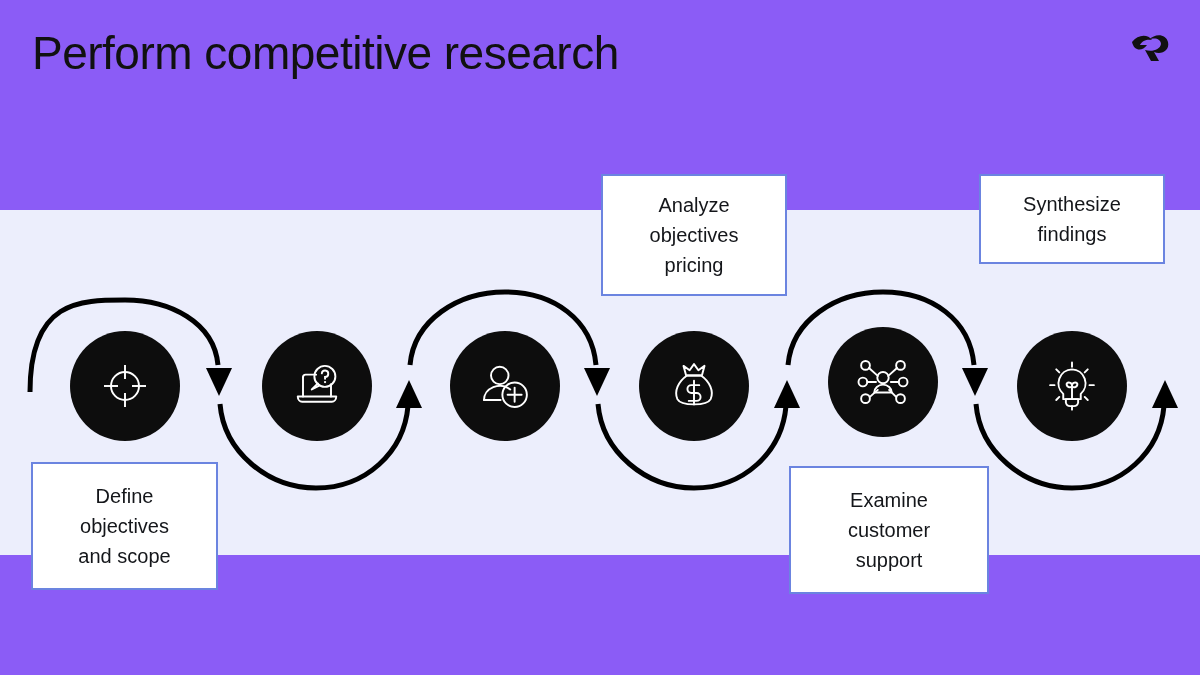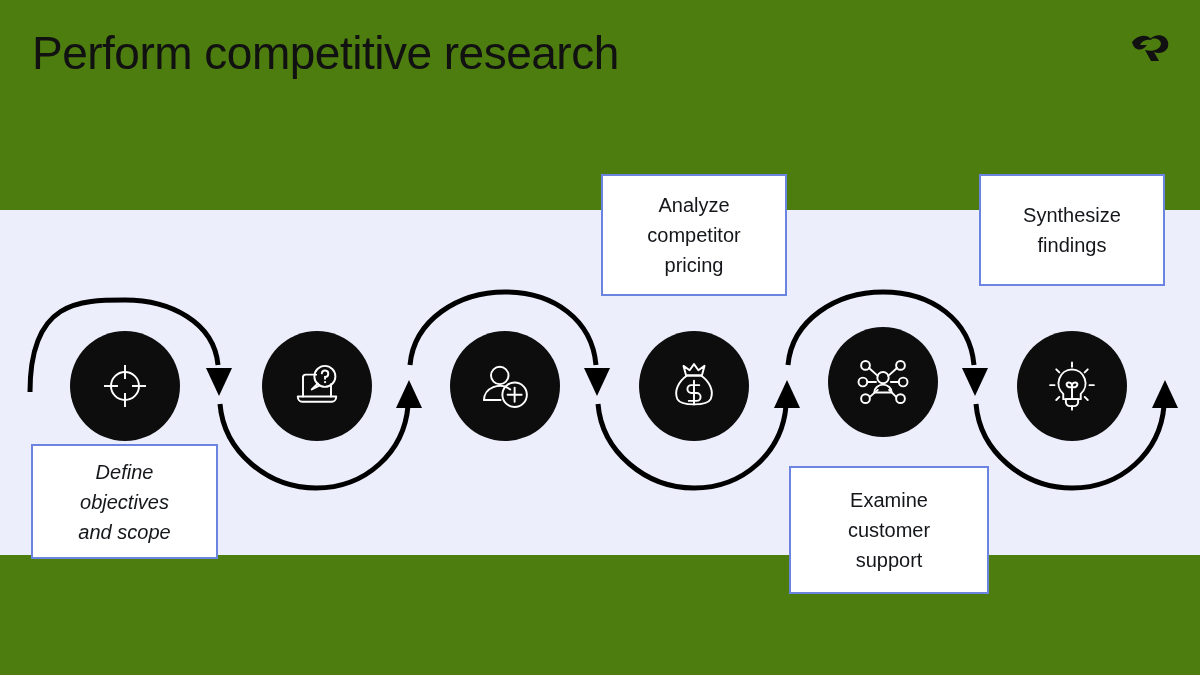--- a/index.html
+++ b/index.html
@@ -10,21 +10,21 @@
     width: 1200px;
     height: 675px;
     background: #ffffff;
     font-family: "Liberation Sans", sans-serif;
     overflow: hidden;
   }
   .slide {
     position: relative;
     width: 1200px;
     height: 675px;
-    background: #4d7c0f;
+    background: #8b5cf6;
     overflow: hidden;
   }
 
   
   .band {
     position: absolute;
     left: 0;
     top: 210px;
     width: 1200px;
     height: 345px;
@@ -239,30 +239,30 @@
           <line x1="32" y1="32" x2="32" y2="47" stroke="#ffffff" stroke-width="2.2"></line>
           <path d="M25 47 h14 v4 a5 5 0 0 1 -5 4 h-4 a5 5 0 0 1 -5 -4 z" fill="none" stroke="#ffffff" stroke-width="2.2" stroke-linejoin="round"></path>
           <line x1="32" y1="55" x2="32" y2="59" stroke="#ffffff" stroke-width="2.2" stroke-linecap="round"></line>
         </svg>
       </span>
     </div>
 
 
     <div class="label-box" style="left:601px; top:174px; width:186px; height:122px;">
       <span class="txt">Analyze
-competitor
+objectives
 pricing</span>
     </div>
 
-    <div class="label-box" style="left:979px; top:174px; width:186px; height:112px;">
+    <div class="label-box" style="left:979px; top:174px; width:186px; height:90px;">
       <span class="txt">Synthesize
 findings</span>
     </div>
 
-    <div class="label-box" style="left:31px; top:444px; width:187px; height:115px;font-style:italic;">
+    <div class="label-box" style="left:31px; top:462px; width:187px; height:128px;">
       <span class="txt">Define
 objectives
 and scope</span>
     </div>
 
 
     <div class="label-box" style="left:789px; top:466px; width:200px; height:128px;">
       <span class="txt">Examine
 customer
 support</span>

